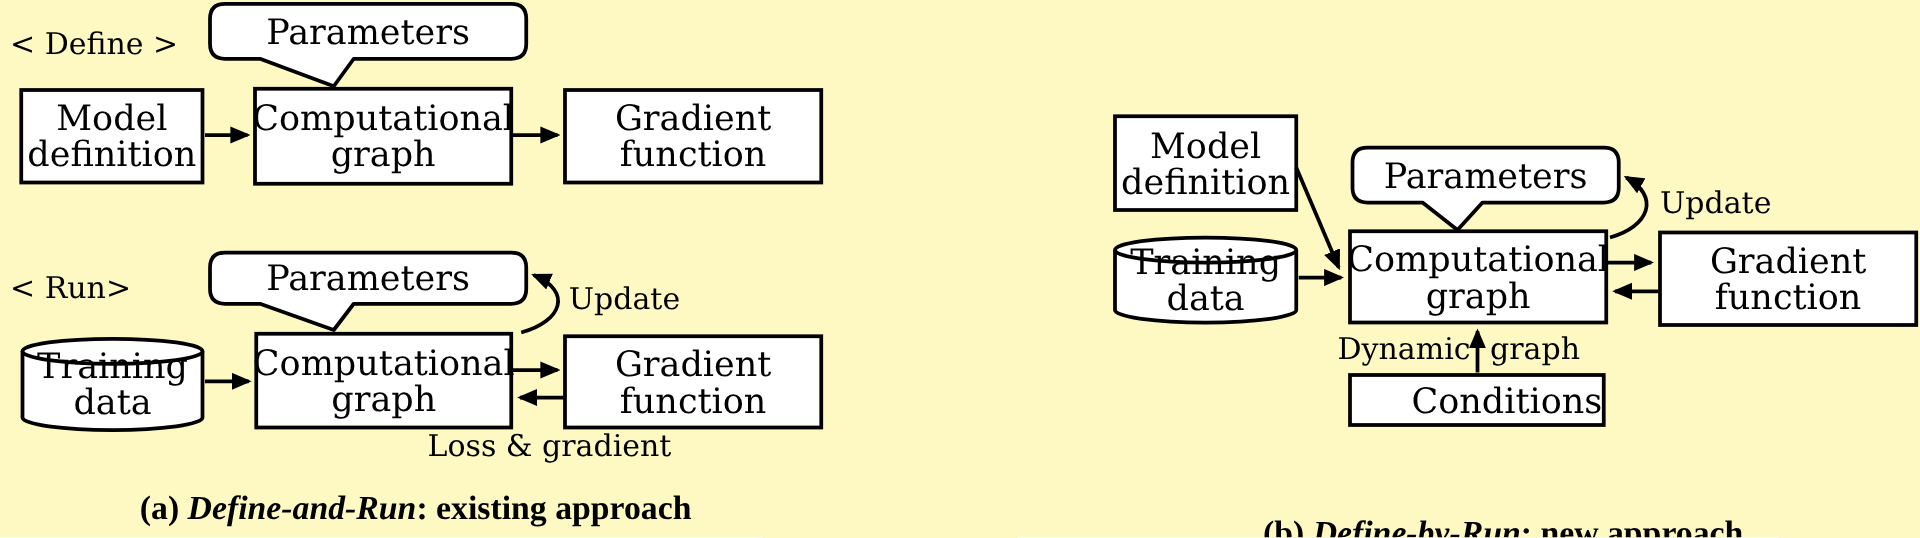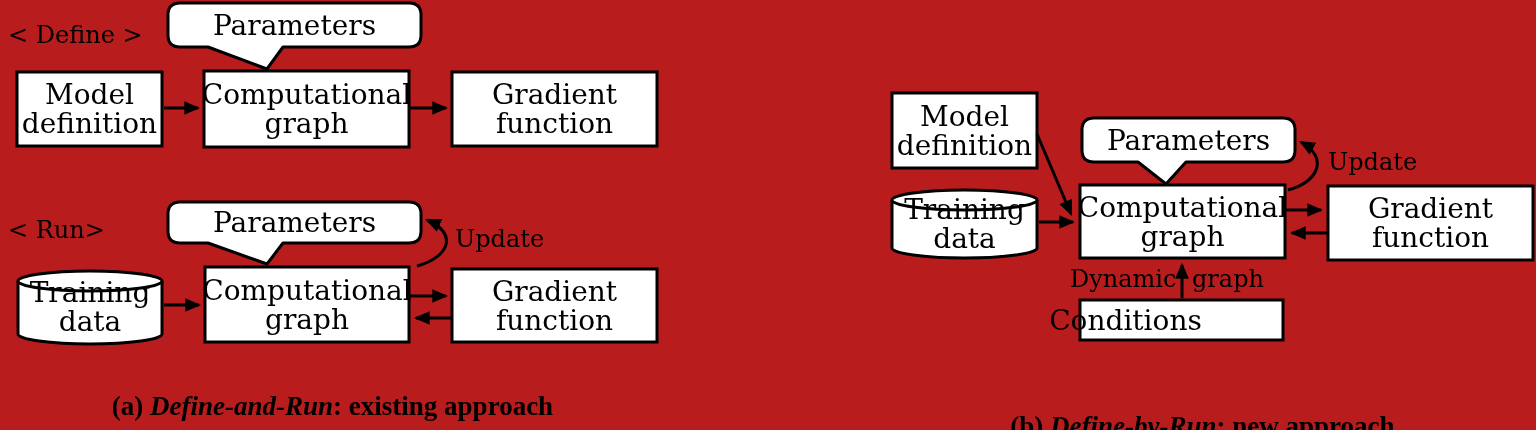--- a/index.html
+++ b/index.html
@@ -1,17 +1,17 @@
 <!DOCTYPE html>
 <html><head>
 <meta charset="utf-8">
 <style>
   html,body { margin:0; padding:0; background:#ffffff; }
   #canvas {
-    position:relative; width:1536px; height:430px; background:#b91c1c;
+    position:relative; width:1536px; height:430px; background:#fef9c3;
     font-family:"DejaVu Serif", serif; color:#000; overflow:hidden;
   }
   #shapes { position:absolute; left:0; top:0; }
   .lbl {
     position:absolute; font-size:24px; line-height:26px; white-space:nowrap; color:#000;
   }
   .lbl.centered { text-align:center; }
   .boxlbl {
     position:absolute; display:flex; flex-direction:column; align-items:center;
     justify-content:center; text-align:center; font-size:28px; line-height:29px; color:#000;
@@ -89,20 +89,21 @@
   </div>
   <div class="boxlbl" style="left:205px; top:267px; width:204px; height:75px;">
     <div>Computational</div>
     <div>graph</div>
   </div>
   <div class="boxlbl" style="left:452px; top:269px; width:205px; height:73px;">
     <div>Gradient</div>
     <div>function</div>
   </div>
   <div class="lbl" style="left:455px; top:226px;">Update</div>
+  <div class="lbl centered" style="left:342px; top:344px; width:195px;">Loss &amp; gradient</div>
 
   <div class="caption" style="left:60px; top:391px; width:545px;">
     <span>(a) </span><i>Define-and-Run</i><span>: existing approach</span>
   </div>
 
   <div class="boxlbl" style="left:892px; top:93px; width:145px; height:75px;">
     <div>Model</div>
     <div>definition</div>
   </div>
   <div class="boxlbl" style="left:892px; top:190px; width:145px; height:68px;">
@@ -114,19 +115,19 @@
     <div>Computational</div>
     <div>graph</div>
   </div>
   <div class="boxlbl" style="left:1328px; top:186px; width:205px; height:74px;">
     <div>Gradient</div>
     <div>function</div>
   </div>
   <div class="lbl" style="left:1328px; top:149px;">Update</div>
   <div class="lbl" style="left:1070px; top:266px;">Dynamic</div>
   <div class="lbl" style="left:1192px; top:266px;">graph</div>
-  <div class="boxlbl" style="left:1024px; top:300px; width:203px; height:40px;">Conditions</div>
+  <div class="boxlbl" style="left:1104px; top:300px; width:203px; height:40px;">Conditions</div>
 
   <div class="caption" style="left:930px; top:363px; width:545px;margin-top:48px;">
     <span>(b) </span><i>Define-by-Run</i><span>: new approach</span>
   </div>
 
 </div>
 
 </body></html>

